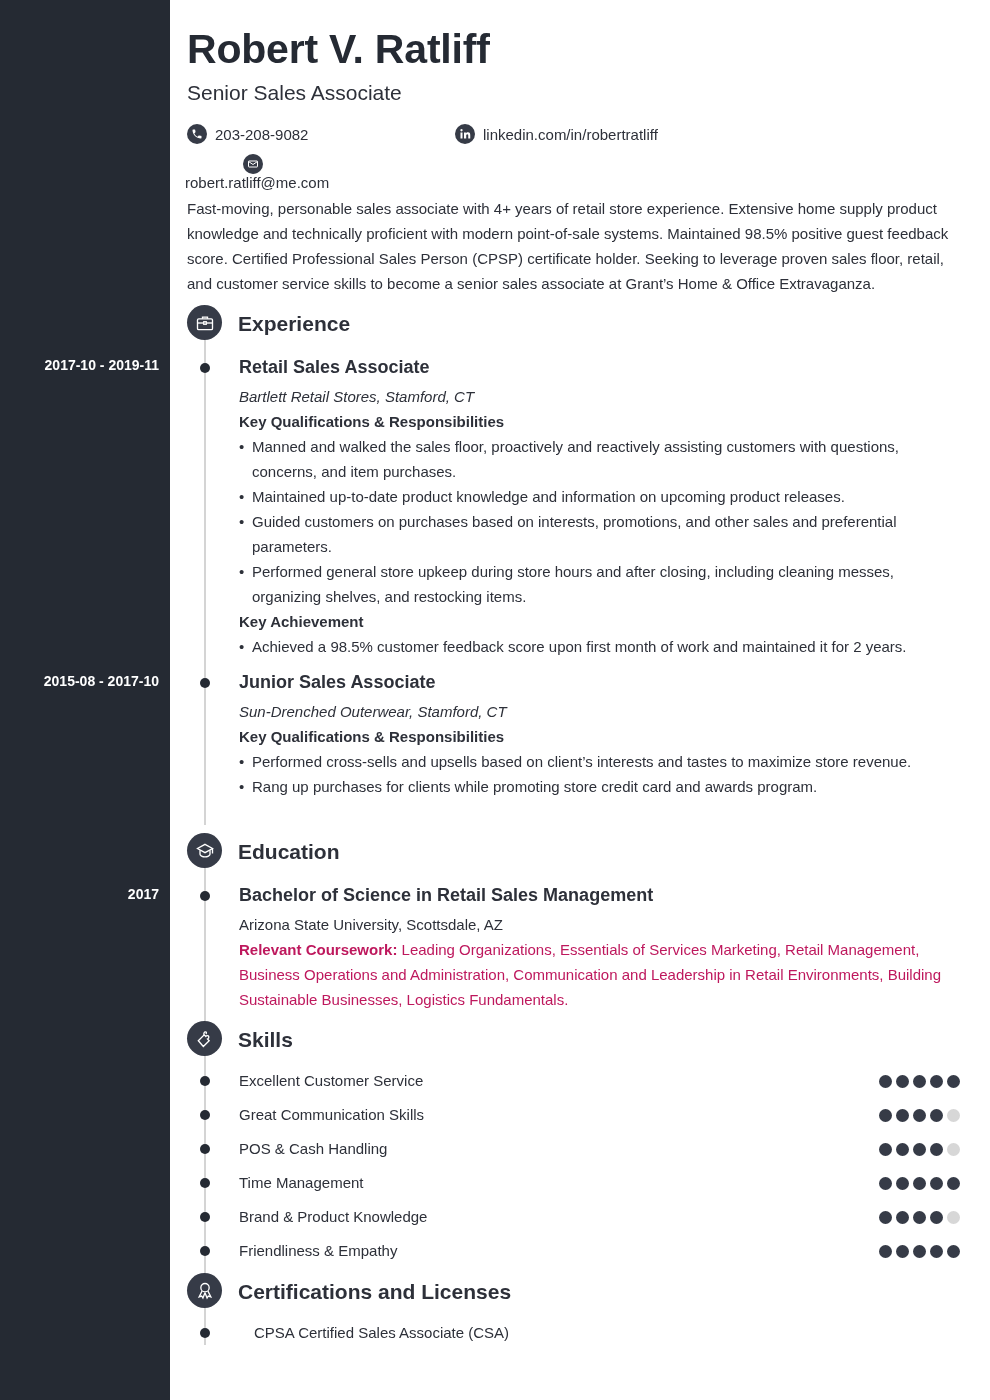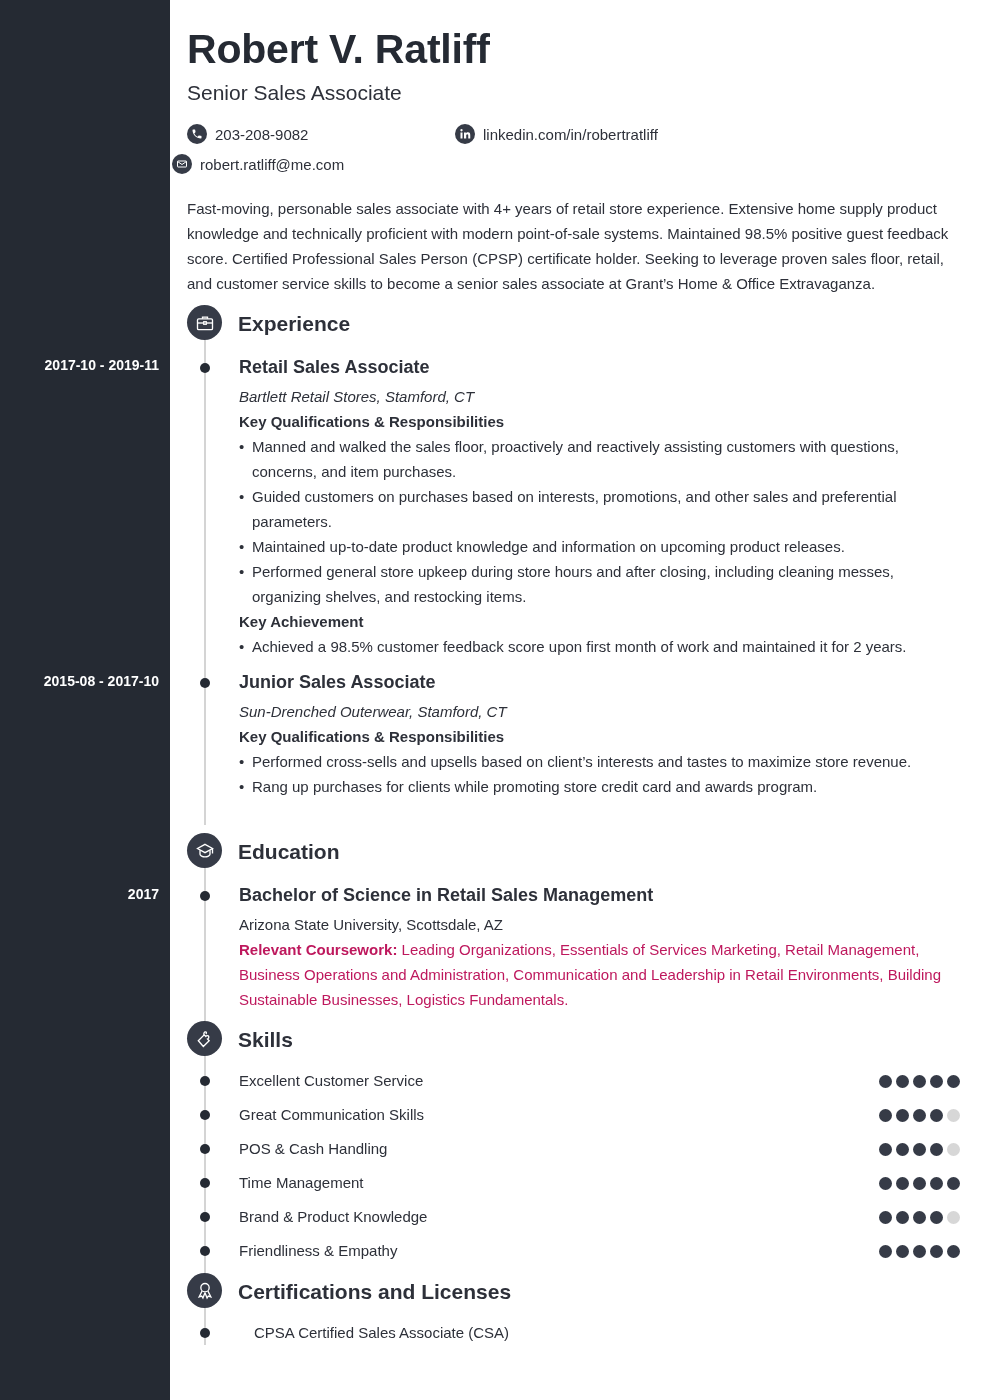--- a/index.html
+++ b/index.html
@@ -51,21 +51,21 @@
   <div class="contact" style="left:455px; top:124px;">
     <span class="ic">
       <svg width="12" height="12" viewBox="0 0 24 24">
           <rect x="3" y="9" width="4" height="12" fill="#fff"></rect>
           <circle cx="5" cy="4.5" r="2.3" fill="#fff"></circle>
           <path fill="#fff" d="M10 9h3.8v1.8c.6-1.1 2-2.1 4-2.1 4 0 4.7 2.6 4.7 6V21h-4v-5.5c0-1.4 0-3.1-1.9-3.1s-2.2 1.5-2.2 3V21H10V9z"></path>
         </svg>
     </span>
     <span>linkedin.com/in/robertratliff</span>
   </div>
-  <div class="contact" style="left:172px; top:154px;">
+  <div class="contact" style="left:185px; top:154px;flex-direction:column;">
     <span class="ic">
       <svg width="12" height="12" viewBox="0 0 24 24">
           <rect x="3" y="6" width="18" height="12" rx="1" fill="none" stroke="#fff" stroke-width="2"></rect>
           <path d="M3 7l9 6 9-6" fill="none" stroke="#fff" stroke-width="2"></path>
         </svg>
     </span>
     <span>robert.ratliff@me.com</span>
   </div>
 
   <p class="summary">Fast-moving, personable sales associate with 4+ years of retail store experience. Extensive home supply product knowledge and technically proficient with modern point-of-sale systems. Maintained 98.5% positive guest feedback score. Certified Professional Sales Person (CPSP) certificate holder. Seeking to leverage proven sales floor, retail, and customer service skills to become a senior sales associate at Grant’s Home &amp; Office Extravaganza.</p>
@@ -85,22 +85,22 @@
   </div>
   <div class="sec-title" style="top:312px;">Experience</div>
 
   <div class="date" style="top:357px;">2017-10 - 2019-11</div>
   <div class="dot" style="top:363px;"></div>
   <div class="job-title" style="top:357px;">Retail Sales Associate</div>
   <div class="line italic" style="top:388px;">Bartlett Retail Stores, Stamford, CT</div>
   <div class="line bold" style="top:413px;">Key Qualifications &amp; Responsibilities</div>
   <ul class="bullets" style="top:434px;">
     <li>Manned and walked the sales floor, proactively and reactively assisting customers with questions, concerns, and item purchases.</li>
+    <li>Maintained up-to-date product knowledge and information on upcoming product releases.</li>
     <li>Guided customers on purchases based on interests, promotions, and other sales and preferential parameters.</li>
-    <li>Maintained up-to-date product knowledge and information on upcoming product releases.</li>
     <li>Performed general store upkeep during store hours and after closing, including cleaning messes, organizing shelves, and restocking items.</li>
   </ul>
   <div class="line bold" style="top:613px;">Key Achievement</div>
   <ul class="bullets" style="top:634px;">
     <li>Achieved a 98.5% customer feedback score upon first month of work and maintained it for 2 years.</li>
   </ul>
 
   <div class="date" style="top:673px;">2015-08 - 2017-10</div>
   <div class="dot" style="top:678px;"></div>
   <div class="job-title" style="top:672px;">Junior Sales Associate</div>

